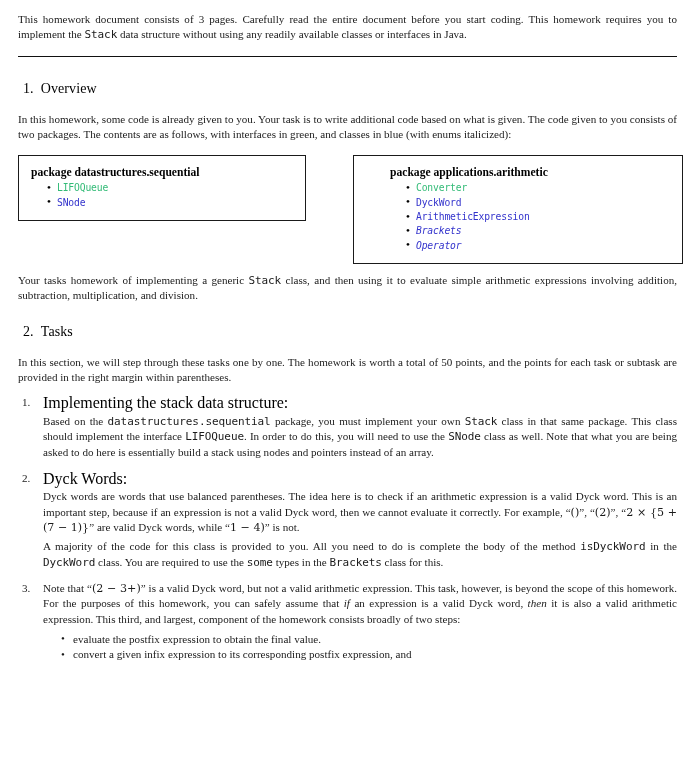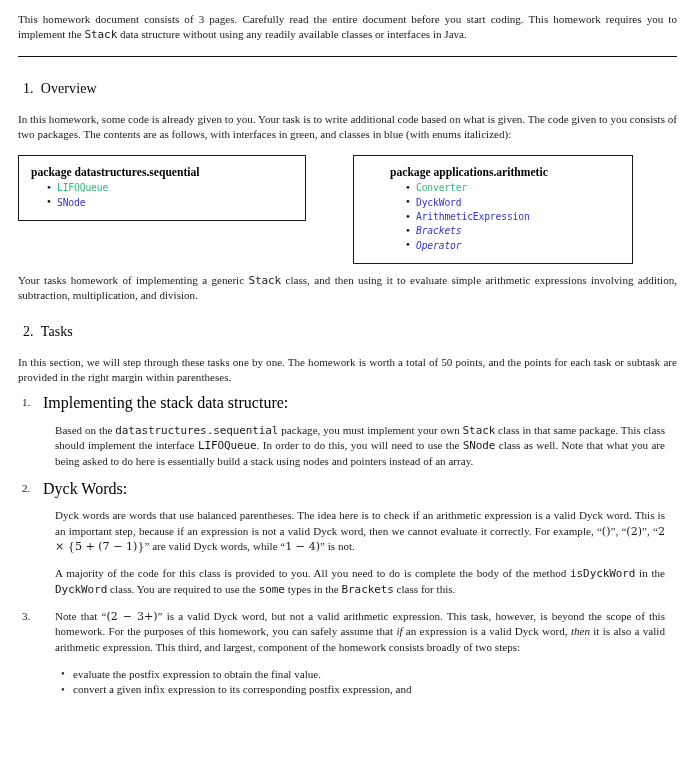--- a/index.html
+++ b/index.html
@@ -65,21 +65,21 @@
     height: 118px;
   }
   .pkgbox {
     position: absolute;
     top: 0;
     border: 1.3px solid #1a1a1a;
     box-sizing: border-box;
     padding: 9px 12px 10px 12px;
   }
   .pkgbox.left  { left: 0px;   width: 288px; }
-  .pkgbox.right { left: 335px; width: 280px; padding-left: 36px; }
+  .pkgbox.right { left: 335px; width: 330px; padding-left: 36px; }
   .pkgtitle {
     font-size: 11.6px;
     font-weight: bold;
     line-height: 15px;
     white-space: nowrap;
   }
   ul.pkglist {
     list-style: none;
     margin: 1px 0 0 0;
     padding: 0 0 0 26px;
@@ -124,21 +124,21 @@
     font-size: 11.1px;
     line-height: 15.3px;
     color: #1a1a1a;
   }
   .task-title {
     font-size: 16px;
     font-weight: normal;
     line-height: 15.6px;
     margin-bottom: 3px;
   }
-  .task-body p { margin: 12px; }
+  .task-body p { margin: 0; }
   .task-body p + p { margin-top: 4px; }
 
   ul.substeps {
     list-style: none;
     margin: 5px 0 0 0;
     padding: 0 0 0 30px;
   }
   ul.substeps li {
     position: relative;
     font-size: 11.1px;

